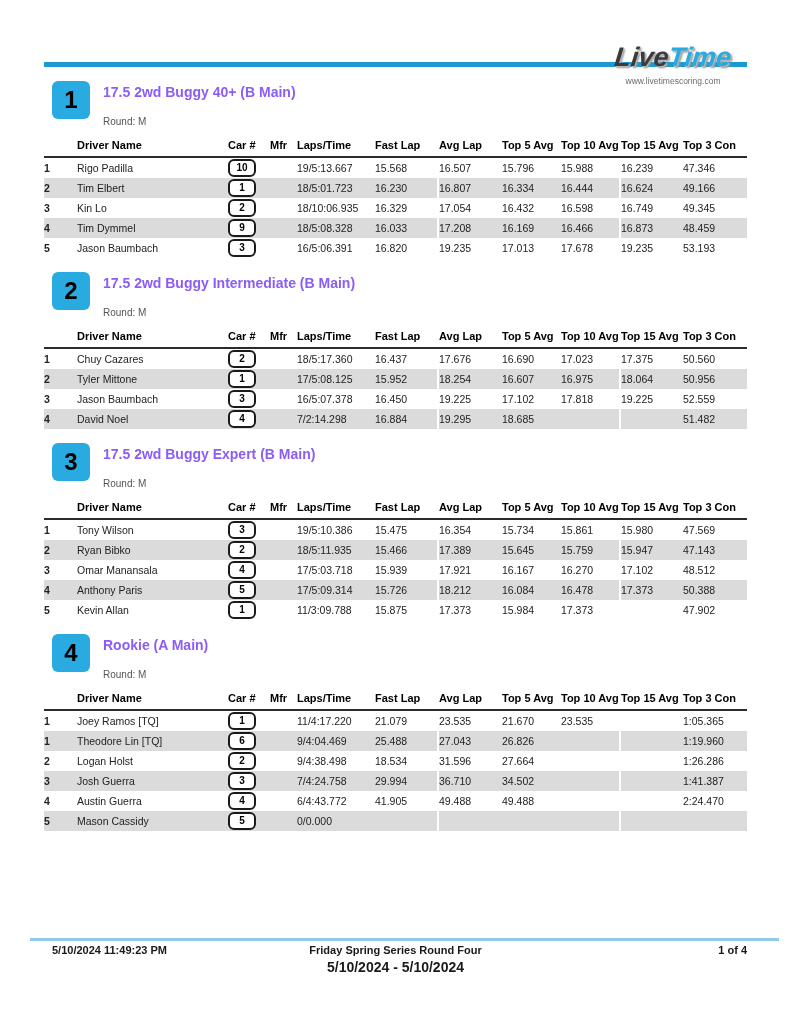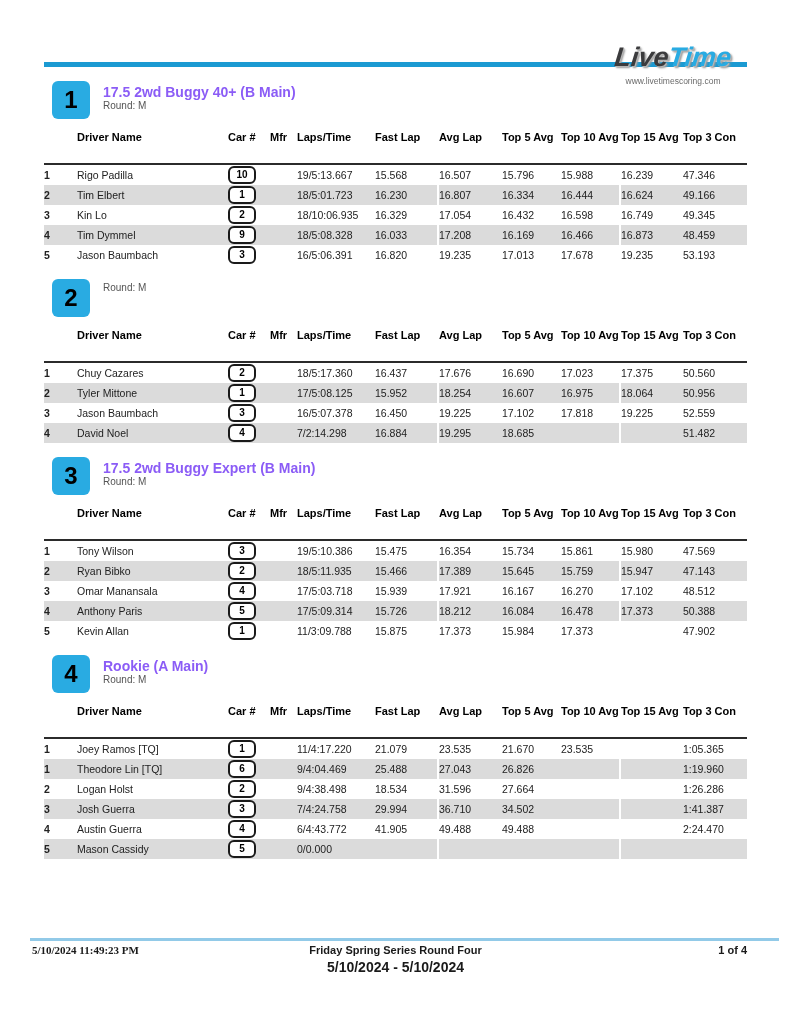--- a/index.html
+++ b/index.html
@@ -35,30 +35,30 @@
   .race-section { margin-top:14px; }
   .sec-head { display:flex; align-items:flex-start; }
   .sec-badge {
     width:38px; height:38px; margin-left:8px; flex:0 0 38px;
     background:#29ABE2; border-radius:6px;
     display:flex; align-items:center; justify-content:center;
   }
   .sec-num { font-size:24px; font-weight:bold; color:#000; line-height:1; }
   .sec-titles { margin-left:13px; padding-top:3px; }
   .sec-title { font-size:14px; font-weight:bold; color:#8b5cf6; }
-  .sec-round { font-size:10px; color:#555; margin-top:0; }
+  .sec-round { font-size:10px; color:#555; margin-top:16px; }
 
   table.results {
     width:703px; margin-top:10px;
     border-collapse:collapse; table-layout:fixed;
     font-size:10.5px;
   }
   table.results thead th {
     text-align:left; font-size:11px; font-weight:bold; color:#000;
-    padding:2px 0 20px 0; border-bottom:2px solid #2b2b2b;
+    padding:2px 0 5px 0; border-bottom:2px solid #2b2b2b;
     overflow:hidden; white-space:nowrap;
   }
   table.results td {
     height:20px; padding:0; vertical-align:middle;
     overflow:hidden; white-space:nowrap; color:#222;
   }
   tr.shade td { background:#DBDBDB; }
   td.c-avg, td.c-top15, th.h-avg, th.h-top15 { border-left:2px solid #fff; }
   td.c-pos, th.h-pos { padding-left:4px; }
   td.c-pos { font-weight:bold; color:#000; }
@@ -66,21 +66,21 @@
     display:inline-block; width:24px; height:14px;
     border:2px solid #1a1a1a; border-radius:6px;
     background:#fff; text-align:center;
     font-size:10px; font-weight:bold; line-height:14px; color:#000;
   }
 
   
   .page-footer { position:absolute; left:0; right:0; top:938px; }
   .footer-rule { height:3px; background:#92CAE8; margin:0 12px 0 30px; }
   .footer-row { position:relative; margin-top:3px; height:34px; }
-  .f-left { position:absolute; left:32px; top:0; font-size:11px; font-weight:bold;font-family:Liberation Serif, serif; }
+  .f-left { position:absolute; left:52px; top:0; font-size:11px; font-weight:bold; }
   .f-right { position:absolute; right:44px; top:0; font-size:11px; font-weight:bold; }
   .f-center { position:absolute; left:0; right:0; top:0; text-align:center; }
   .f-series { display:block; font-size:11px; font-weight:bold; }
   .f-dates { display:block; font-size:14px; font-weight:bold; margin-top:3px; }
 </style>
 </head>
 <body>
 
 <div class="page">
 
@@ -206,20 +206,21 @@
 </tbody>
     </table>
   </section>
 
   <section class="race-section">
     <div class="sec-head">
       <div class="sec-badge">
         <span class="sec-num">2</span>
       </div>
       <div class="sec-titles">
+        <div class="sec-title">17.5 2wd Buggy Intermediate (B Main)</div>
         <div class="sec-round">Round: M</div>
       </div>
     </div>
     <table class="results">
       <colgroup>
         <col style="width:33px">
             <col style="width:151px">
             <col style="width:42px">
             <col style="width:27px">
         <col style="width:78px">

